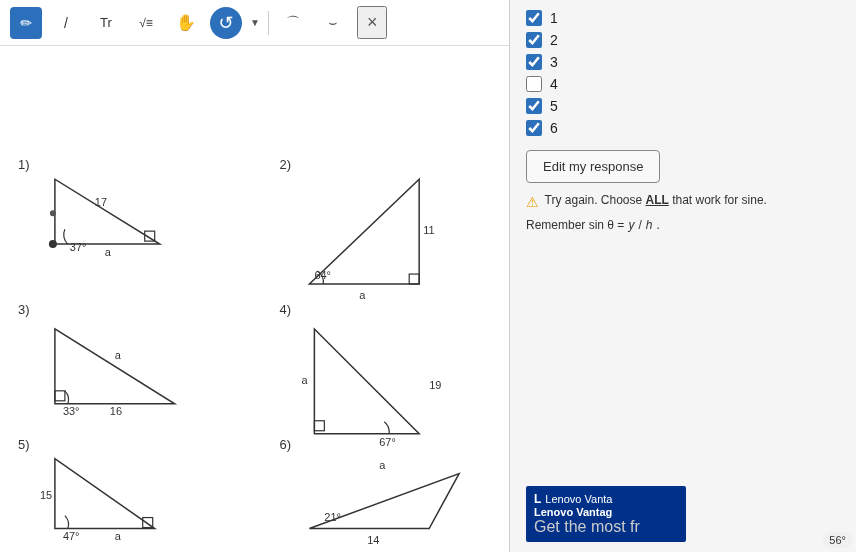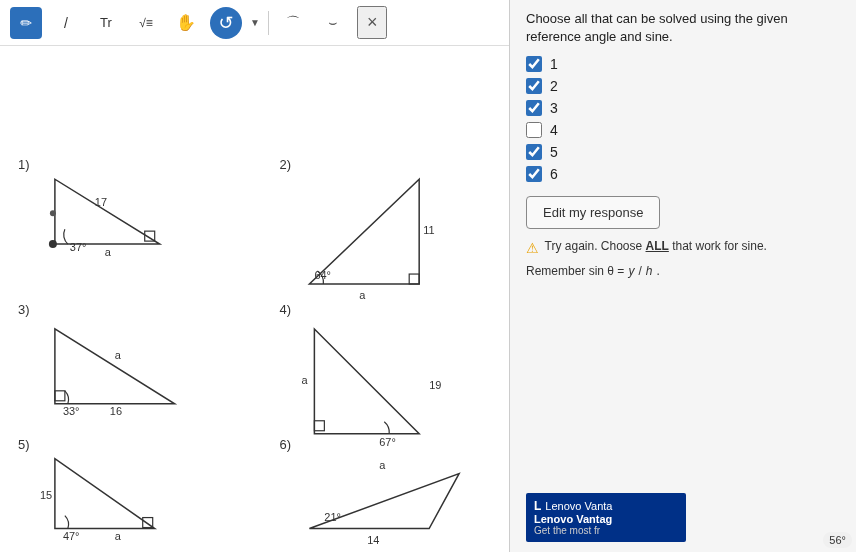--- a/index.html
+++ b/index.html
@@ -275,21 +275,20 @@
 
         <polygon points="310,470 430,470 460,415" fill="none" stroke="#333" stroke-width="1.5"></polygon>
         <text x="380" y="410" font-size="11" fill="#333">a</text>
         <text x="325" y="462" font-size="11" fill="#333">21°</text>
         <text x="368" y="485" font-size="11" fill="#333">14</text>
       </svg>
     </div>
   </div>
 
   <div class="right-panel">
-    <p class="question-title">Choose all that can be solved using the given reference angle and sine.</p>
 
     <div class="checkbox-list">
       <div class="checkbox-item">
         <input type="checkbox" id="cb1" checked="" style="">
         <label for="cb1">1</label>
       </div>
       <div class="checkbox-item">
         <input type="checkbox" id="cb2" checked="" style="">
         <label for="cb2">2</label>
       </div>
@@ -323,18 +322,18 @@
     <div class="remember-text">
       Remember sin θ = <em>y</em>/<em>h</em>.
     </div>
 
     <div class="lenovo-ad" style="position:relative;margin-top:auto;background:#003087;color:#fff;padding:6px 8px;font-size:11px;border-radius:2px;">
       <div style="display:flex;align-items:center;gap:4px;">
         <span style="font-weight:bold;font-size:12px;color:#fff;">L</span>
         <span>Lenovo Vanta</span>
       </div>
       <div style="font-weight:bold;font-size:11px;">Lenovo Vantag</div>
-      <div style="font-size:10px;color:#ccc;">Get the most fr</div>
+      <div style="font-size:16px;color:#ccc;">Get the most fr</div>
     </div>
   </div>
 </div>
 
 <div class="time-badge" style="position:absolute;bottom:4px;right:4px;background:#f0f0f0;border-radius:10px;font-size:11px;padding:2px 6px;">56°</div>
 
 </body></html>

